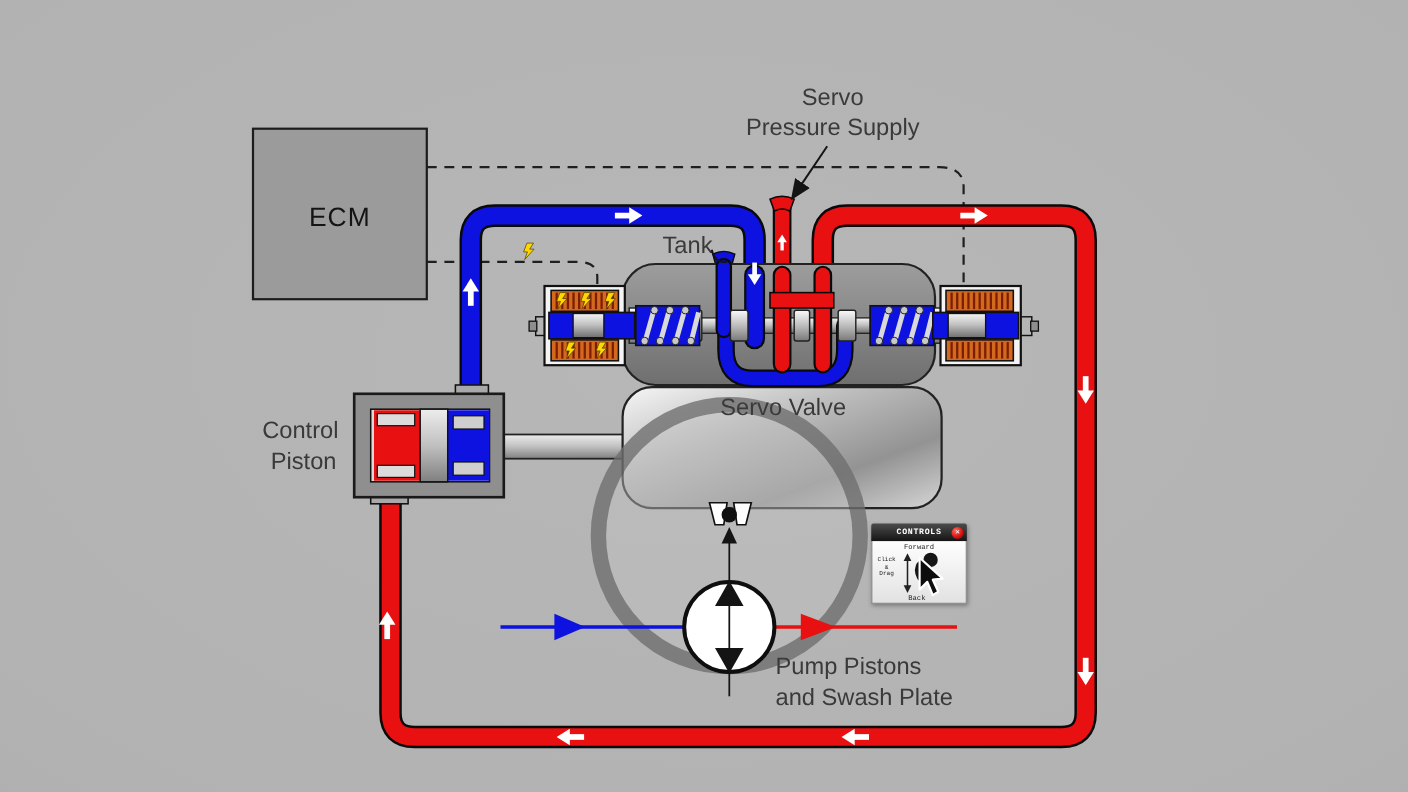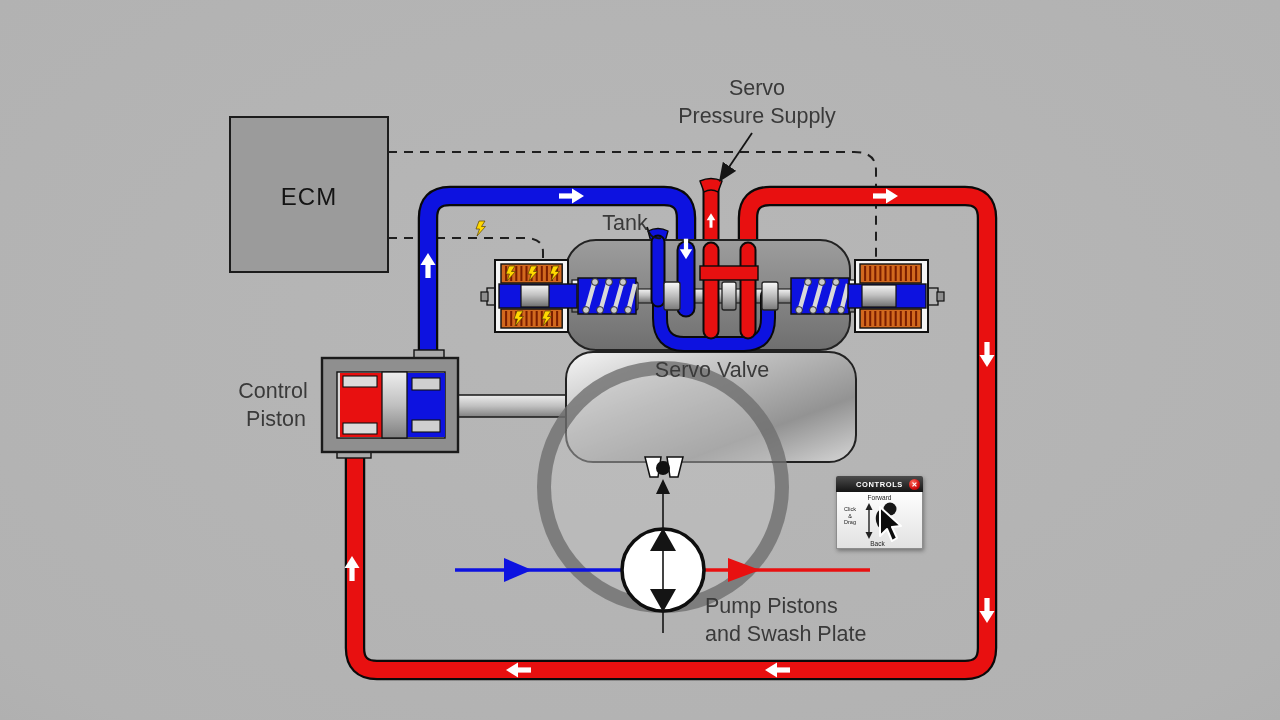--- a/index.html
+++ b/index.html
@@ -4,22 +4,22 @@
 <style>
   html,body{margin:0;padding:0;}
   body{width:1280px;height:720px;overflow:hidden;font-family:"Liberation Sans",sans-serif;}
   #stage{position:relative;width:1280px;height:720px;
     background:radial-gradient(120% 125% at 50% 45%, #b7b7b7 0%, #b2b2b2 55%, #a2a2a2 100%);}
   #diagram{position:absolute;left:0;top:0;}
   svg text{font-family:"Liberation Sans",sans-serif;}
   .lbl{fill:#3a3a3a;font-size:21.5px;}
   .ecm-t{fill:#141414;font-size:24px;letter-spacing:1px;}
   
-  #controls{position:absolute;left:836px;top:476px;width:87px;height:73px;
-    box-shadow:1px 2px 4px rgba(0,0,0,.35);font-family:Liberation Sans, sans-serif;}
+  #controls{position:absolute;left:792px;top:476px;width:87px;height:73px;
+    box-shadow:1px 2px 4px rgba(0,0,0,.35);font-family:Liberation Mono, monospace;}
   #controls .tbar{height:16px;background:linear-gradient(#4c4c4c,#141414);
     border-radius:2px 2px 0 0;position:relative;display:flex;align-items:center;justify-content:center;}
   #controls .tbar span{color:#fff;font-size:7.5px;font-weight:bold;letter-spacing:.6px;}
   #controls .xbtn{position:absolute;right:3px;top:2.5px;width:11px;height:11px;border-radius:50%;
     background:radial-gradient(circle at 35% 30%, #ff6a5a, #d01010 60%, #8f0000);
     color:#fff;font-size:7px;font-weight:bold;text-align:center;line-height:11px;cursor:pointer;}
   #controls .pbody{position:relative;height:56px;background:linear-gradient(#fefefe,#e2e2e2);
     border:1px solid #8d8d8d;border-top:none;}
   #controls .fwd{position:absolute;top:1.5px;left:0;right:0;text-align:center;font-size:6.5px;color:#222;}
   #controls .bck{position:absolute;bottom:1.5px;left:18px;right:22px;text-align:center;font-size:6.5px;color:#222;}

